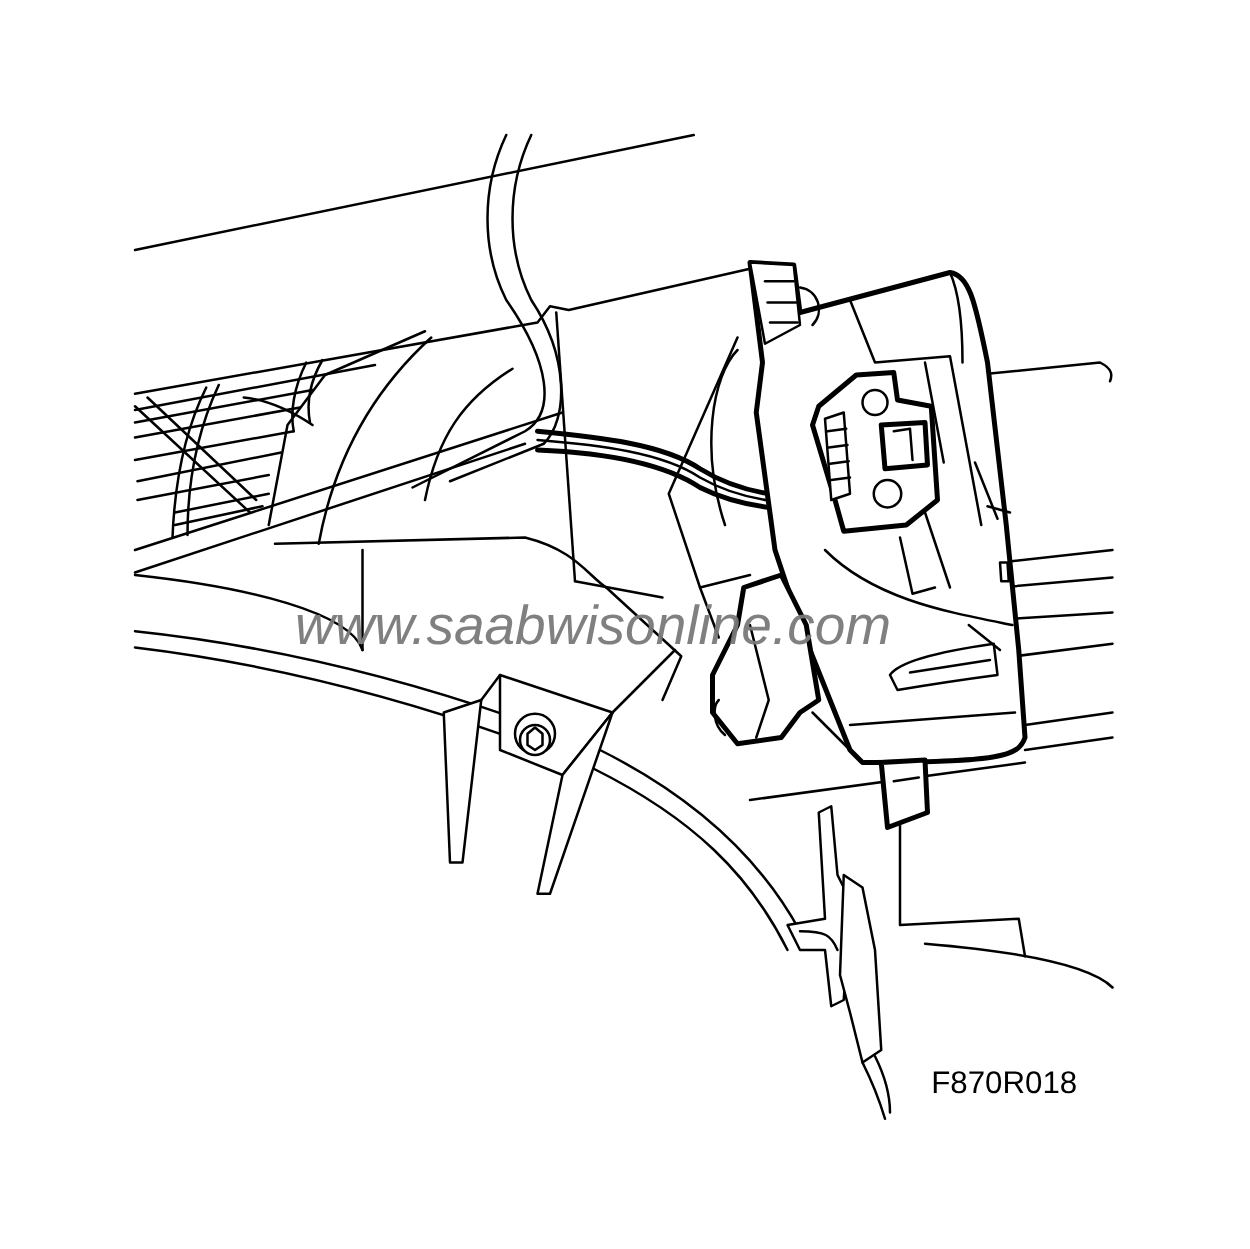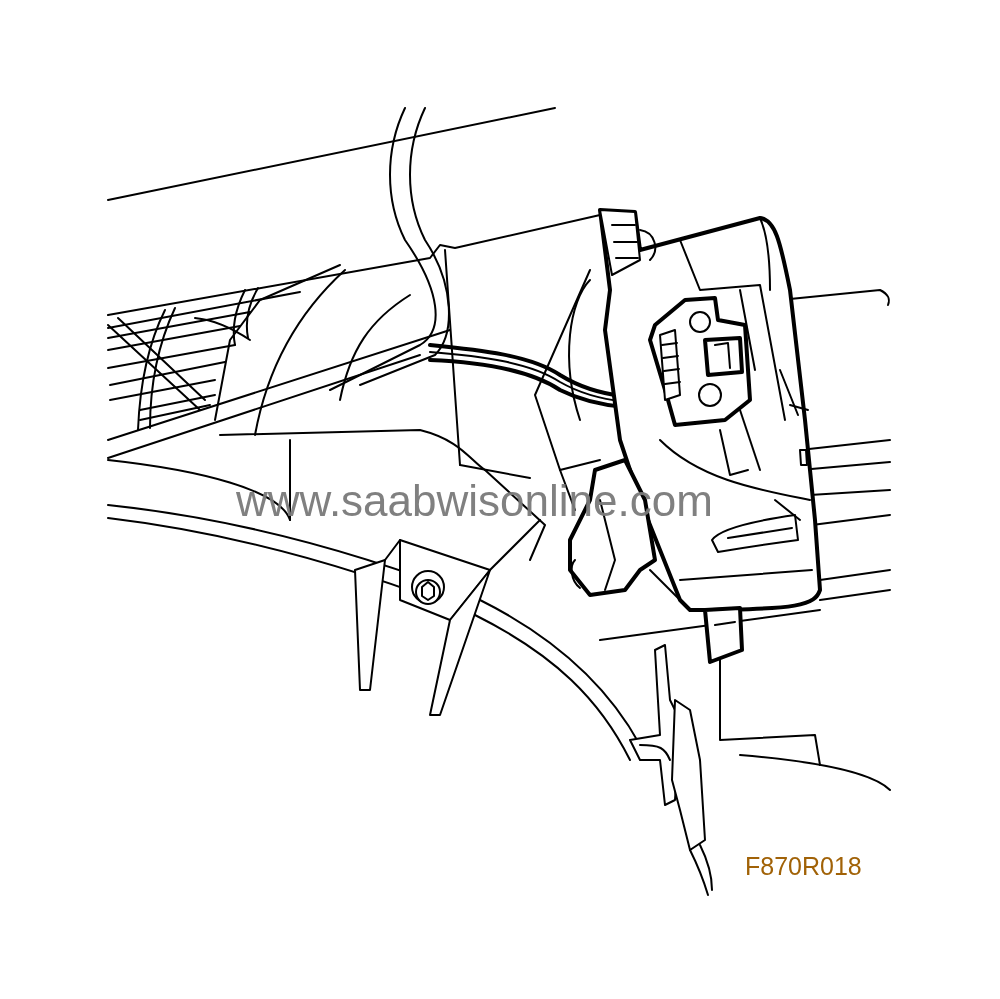--- a/index.html
+++ b/index.html
@@ -2,22 +2,22 @@
 <html><head>
 <meta charset="utf-8">
 <style>
   html,body{margin:0;padding:0;background:#ffffff;}
   body{width:1000px;height:999px;position:relative;overflow:hidden;font-family:"Liberation Sans",sans-serif;}
   #drawing{position:absolute;left:0;top:0;width:1000px;height:999px;}
   .ln{fill:none;stroke:#000;stroke-width:2;stroke-linejoin:round;stroke-linecap:round;}
   .thk{fill:none;stroke:#000;stroke-width:4;stroke-linejoin:round;stroke-linecap:round;}
   .wf{fill:#fff;stroke:#000;stroke-width:2;stroke-linejoin:round;}
   .wft{fill:#fff;stroke:#000;stroke-width:4;stroke-linejoin:round;}
-  #watermark{position:absolute;left:236px;top:476px;font-size:44px;color:#7a7a7a;letter-spacing:0px;white-space:nowrap;opacity:0.95;}
-  #figure-code{position:absolute;left:745px;top:852px;font-size:25px;color:#a16207;white-space:nowrap;}
+  #watermark{position:absolute;left:236px;top:476px;font-size:44px;color:#7a7a7a;letter-spacing:0px;white-space:nowrap;opacity:0.95;font-style:italic;}
+  #figure-code{position:absolute;left:745px;top:852px;font-size:25px;color:#000000;white-space:nowrap;}
 </style>
 </head>
 <body>
 
 <svg id="drawing" viewBox="0 0 1000 999" xmlns="http://www.w3.org/2000/svg">
 
   <g>
     <path class="ln" d="M108 200 L555 108"></path>
     <path class="ln" d="M108 315 L430 258 L440 245 L455 248 L600 215"></path>
     <path class="ln" d="M108 328 L300 292"></path>

